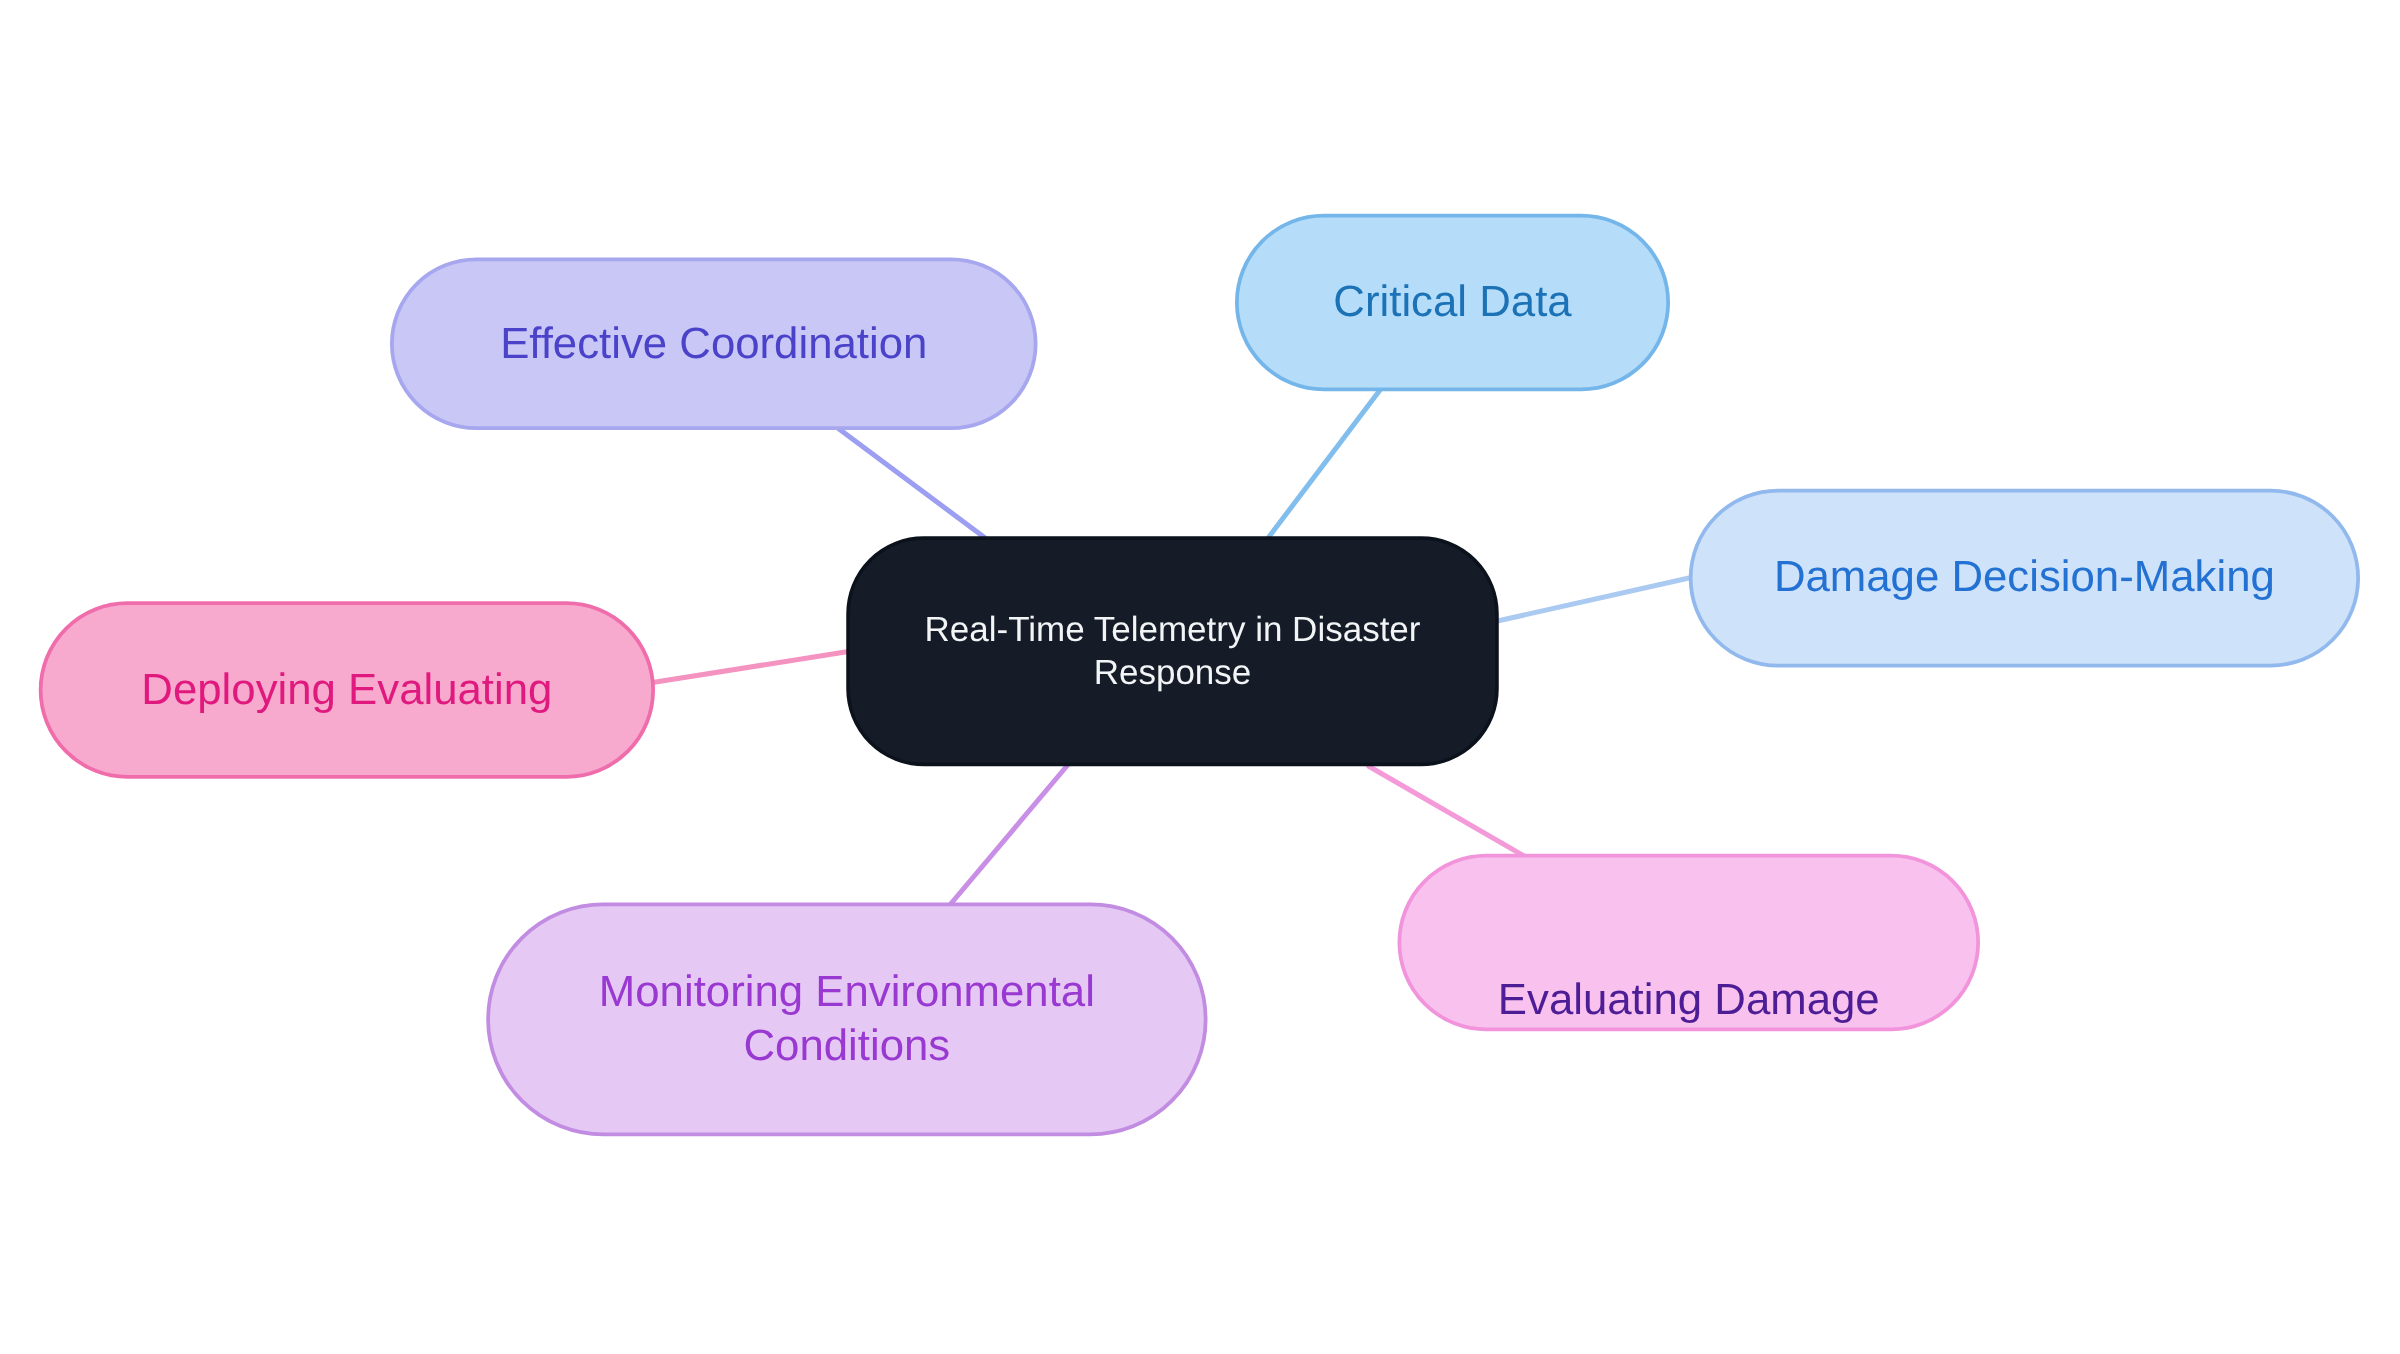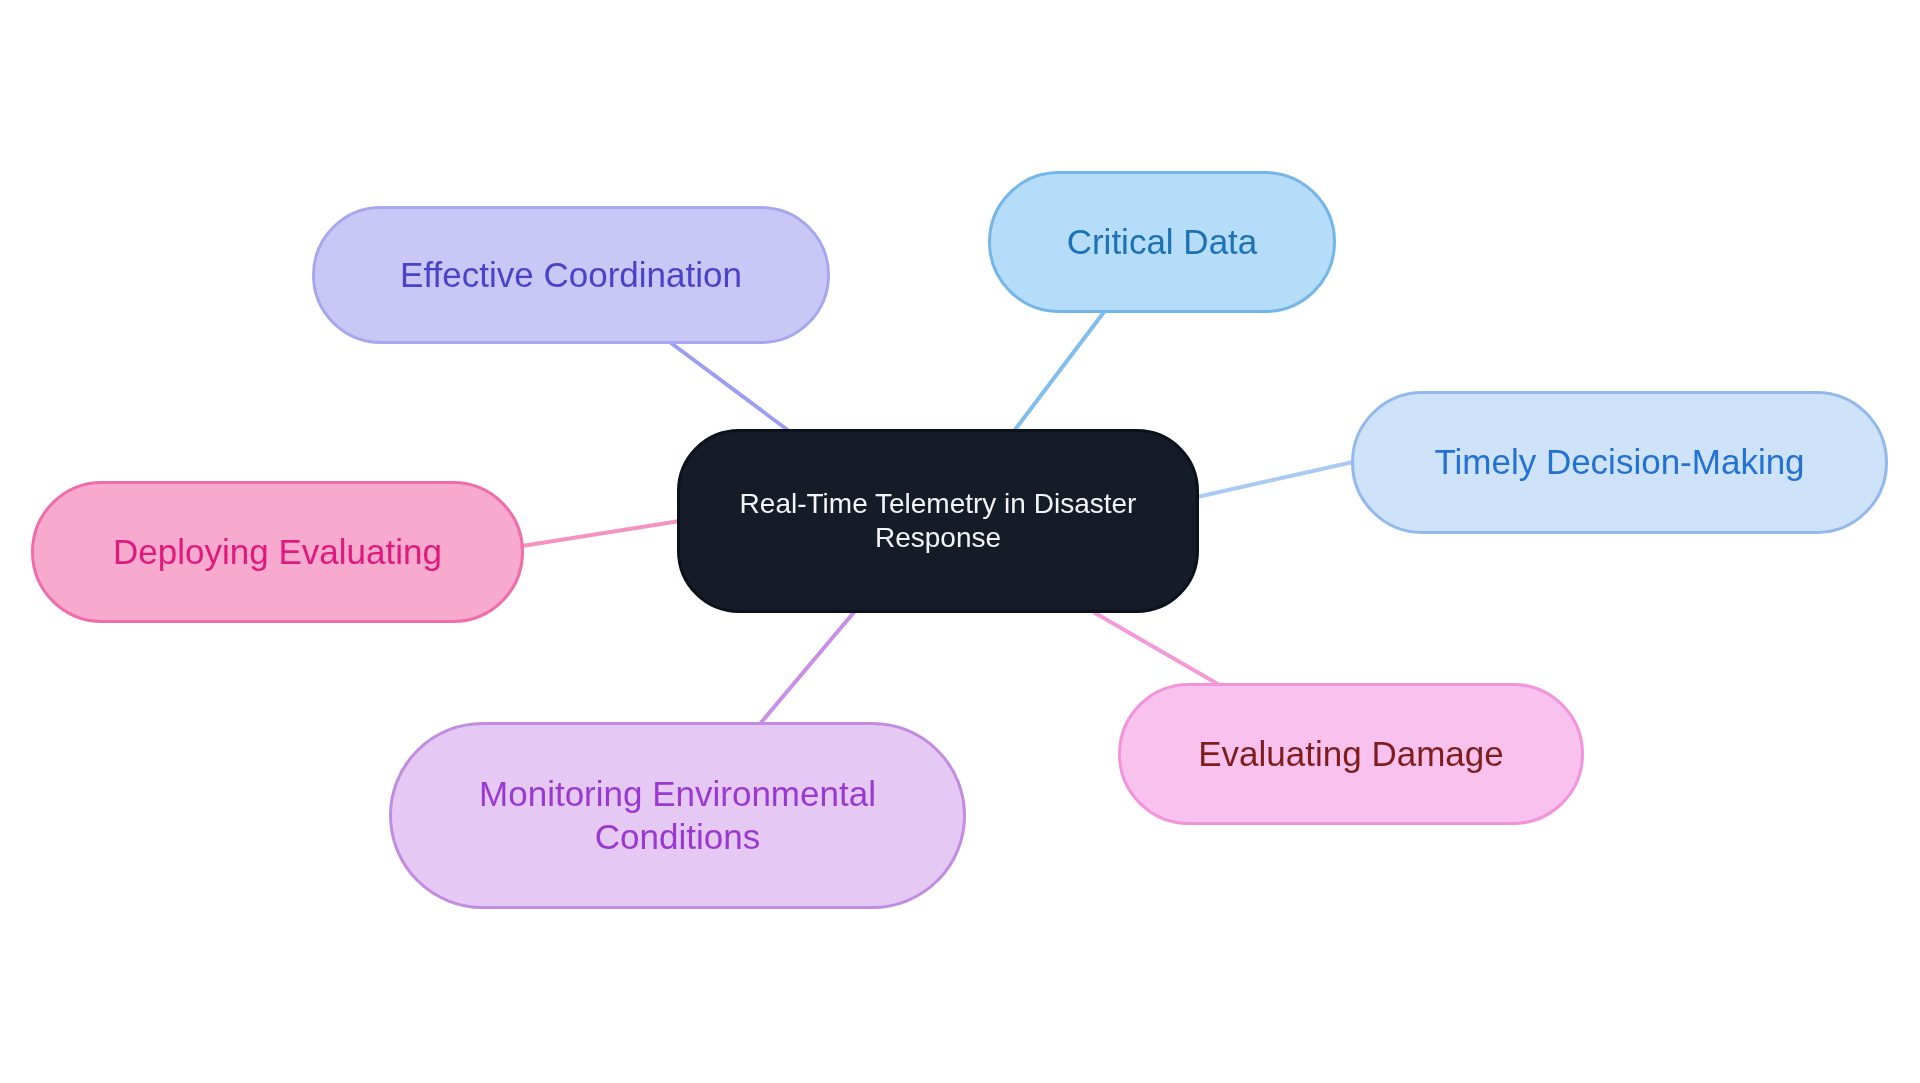--- a/index.html
+++ b/index.html
@@ -66,21 +66,21 @@
     left: 31px; top: 481px; width: 493px; height: 142px;
     background: #f8a9ce; border-color: #f06dac; color: #e0197e;
   }
   .node-monitoring {
     left: 389px; top: 722px; width: 577px; height: 187px;
     background: #e5c9f4; border-color: #c18ce1; color: #9939d2;
   }
   .node-monitoring .node-label { max-width: 452px; }
   .node-evaluating {
     left: 1118px; top: 683px; width: 466px; height: 142px;
-    background: #f9c2ee; border-color: #f294dc; color: #7f1d1d;
+    background: #f9c2ee; border-color: #f294dc; color: #4c1d95; align-items: flex-end;
   }
 </style>
 </head>
 <body>
 
 <div class="canvas">
 
   <svg class="edges" viewBox="0 0 1920 1083" xmlns="http://www.w3.org/2000/svg" fill="none" stroke-width="4" stroke-linecap="round">
     <line x1="671" y1="343" x2="793" y2="434" stroke="#9c9ef2"></line>
     <line x1="1104" y1="312" x2="1014" y2="431" stroke="#82beed"></line>
@@ -92,21 +92,21 @@
 
   <div class="node node-child node-effective">
     <span class="node-label">Effective Coordination</span>
   </div>
 
   <div class="node node-child node-critical">
     <span class="node-label">Critical Data</span>
   </div>
 
   <div class="node node-child node-timely">
-    <span class="node-label">Timely Decision-Making</span>
+    <span class="node-label">Damage Decision-Making</span>
   </div>
 
   <div class="node node-child node-deploying">
     <span class="node-label">Deploying Evaluating</span>
   </div>
 
   <div class="node node-child node-monitoring">
     <span class="node-label">Monitoring Environmental Conditions</span>
   </div>
 

